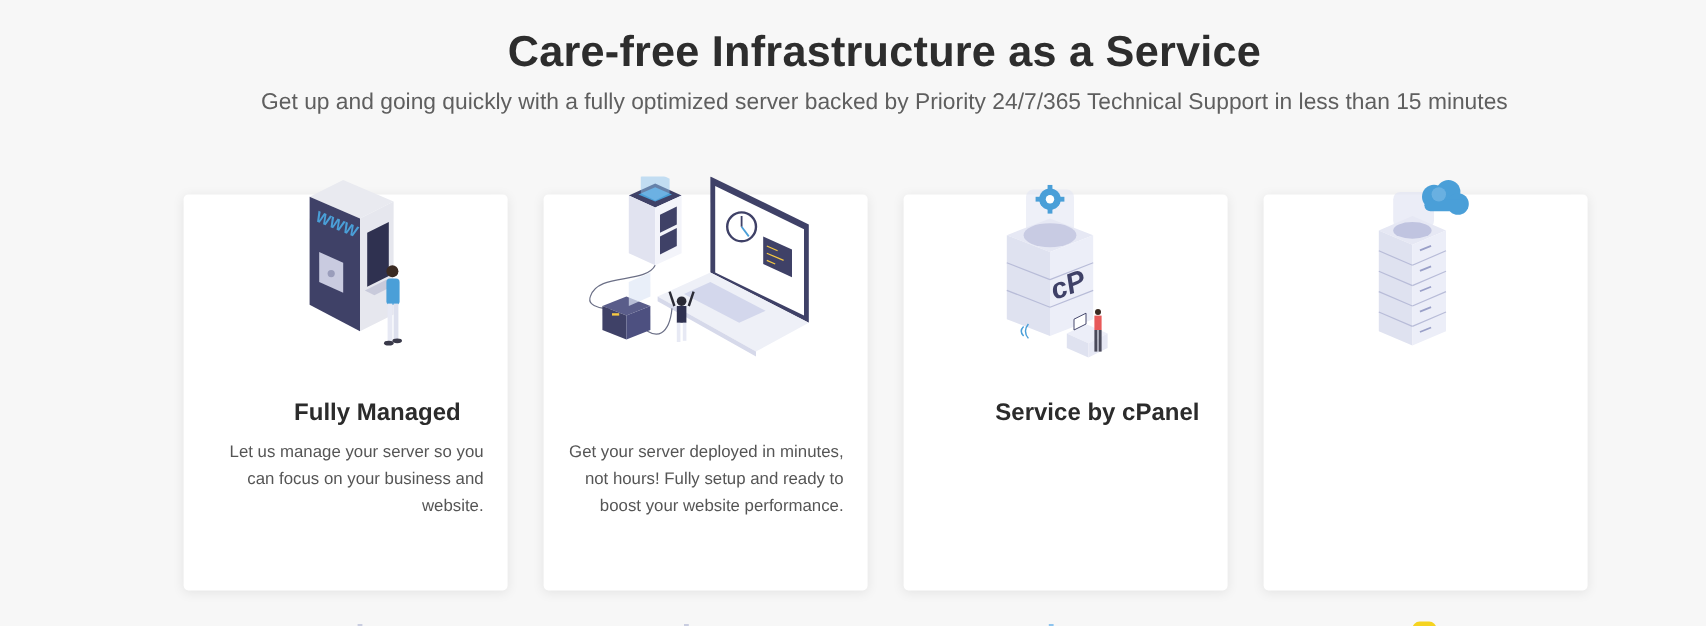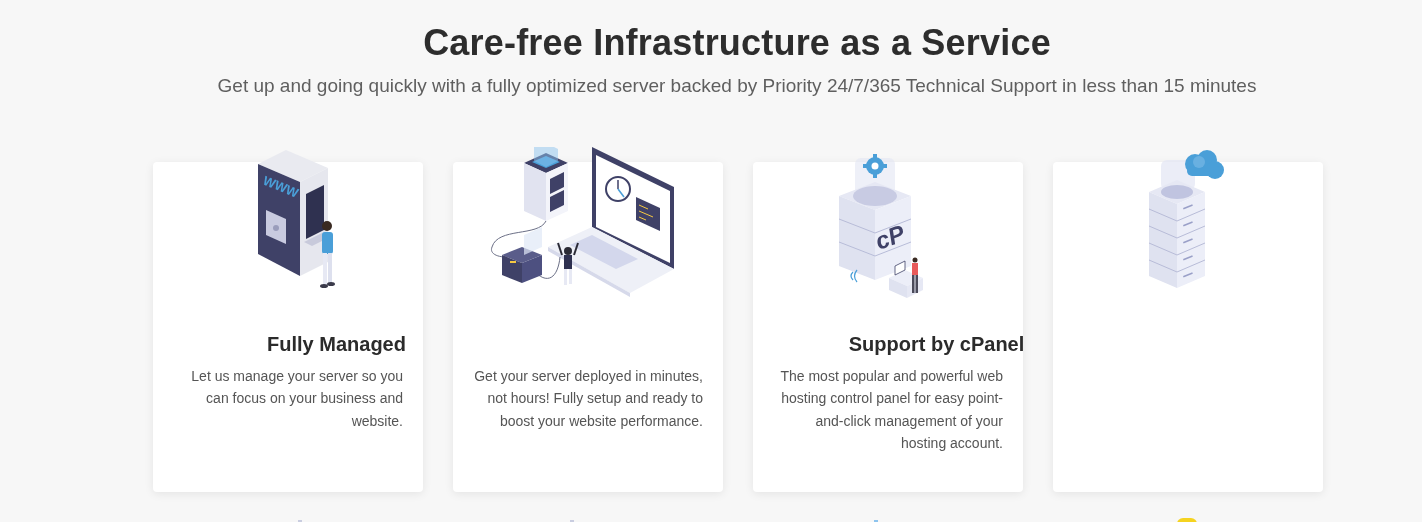--- a/index.html
+++ b/index.html
@@ -23,21 +23,21 @@
     .card {
       position: relative; width: 270px; height: 330px; background: #ffffff;
       border-radius: 4px; box-shadow: 0 2px 10px rgba(0,0,0,0.08);
     }
     .illus {
       position: absolute; left: 0; top: -12px; width: 270px; height: 150px;
       display: flex; justify-content: center; align-items: flex-end;
     }
     .card-title {
       position: absolute; top: 171px; left: 0; width: 323px; text-align: center;
-      font-size: 20px; font-weight: 700; color: #2b2b2b; margin-left: 22px;
+      font-size: 20px; font-weight: 700; color: #2b2b2b;
     }
     .card-desc {
       position: absolute; top: 203px; left: 20px; width: 230px; text-align: right;
       font-size: 14px; line-height: 22.3px; color: #555555;
     }
     .bottom-peeks { position: absolute; top: 516px; left: 0; width: 1422px; height: 6px; }
     .peek-yellow {
       position: absolute; left: 1177px; top: 2px; width: 20px; height: 6px;
       background: #f5d320; border-radius: 10px 10px 0 0;
     }
@@ -173,22 +173,21 @@
           <polygon points="62,112 72,107 72,116 62,121" fill="#ffffff" stroke="#3f4167" stroke-width="0.8"></polygon>
           <circle cx="82" cy="106" r="2.5" fill="#3a2a22"></circle>
           <rect x="79" y="109" width="6" height="12" fill="#e85a5a"></rect>
           <rect x="79" y="121" width="2.5" height="18" fill="#4a4a5a"></rect>
           <rect x="82.5" y="121" width="2.5" height="18" fill="#4a4a5a"></rect>
 
           <path d="M20,118 q-4,4 0,8" fill="none" stroke="#4a9fd8" stroke-width="1.2"></path>
           <path d="M24,116 q-5,6 0,12" fill="none" stroke="#4a9fd8" stroke-width="1.2"></path>
         </svg>
       </div>
-      <div class="card-title">Support by cPanel</div>
-      <div class="card-desc">The most popular and powerful web hosting control panel for easy point-and-click management of your hosting account.</div>
+      <div class="card-title">Service by cPanel</div>
     </div>
 
     <div class="card">
       <div class="illus" style="top:-14px;height:152px;">
         <svg width="90" height="152" viewBox="0 0 90 152">
 
           <rect x="18" y="12" width="34" height="30" fill="#e3e6f3" opacity="0.7" rx="6"></rect>
 
           <g fill="#4a9fd8">
             <circle cx="52" cy="16" r="10"></circle>

